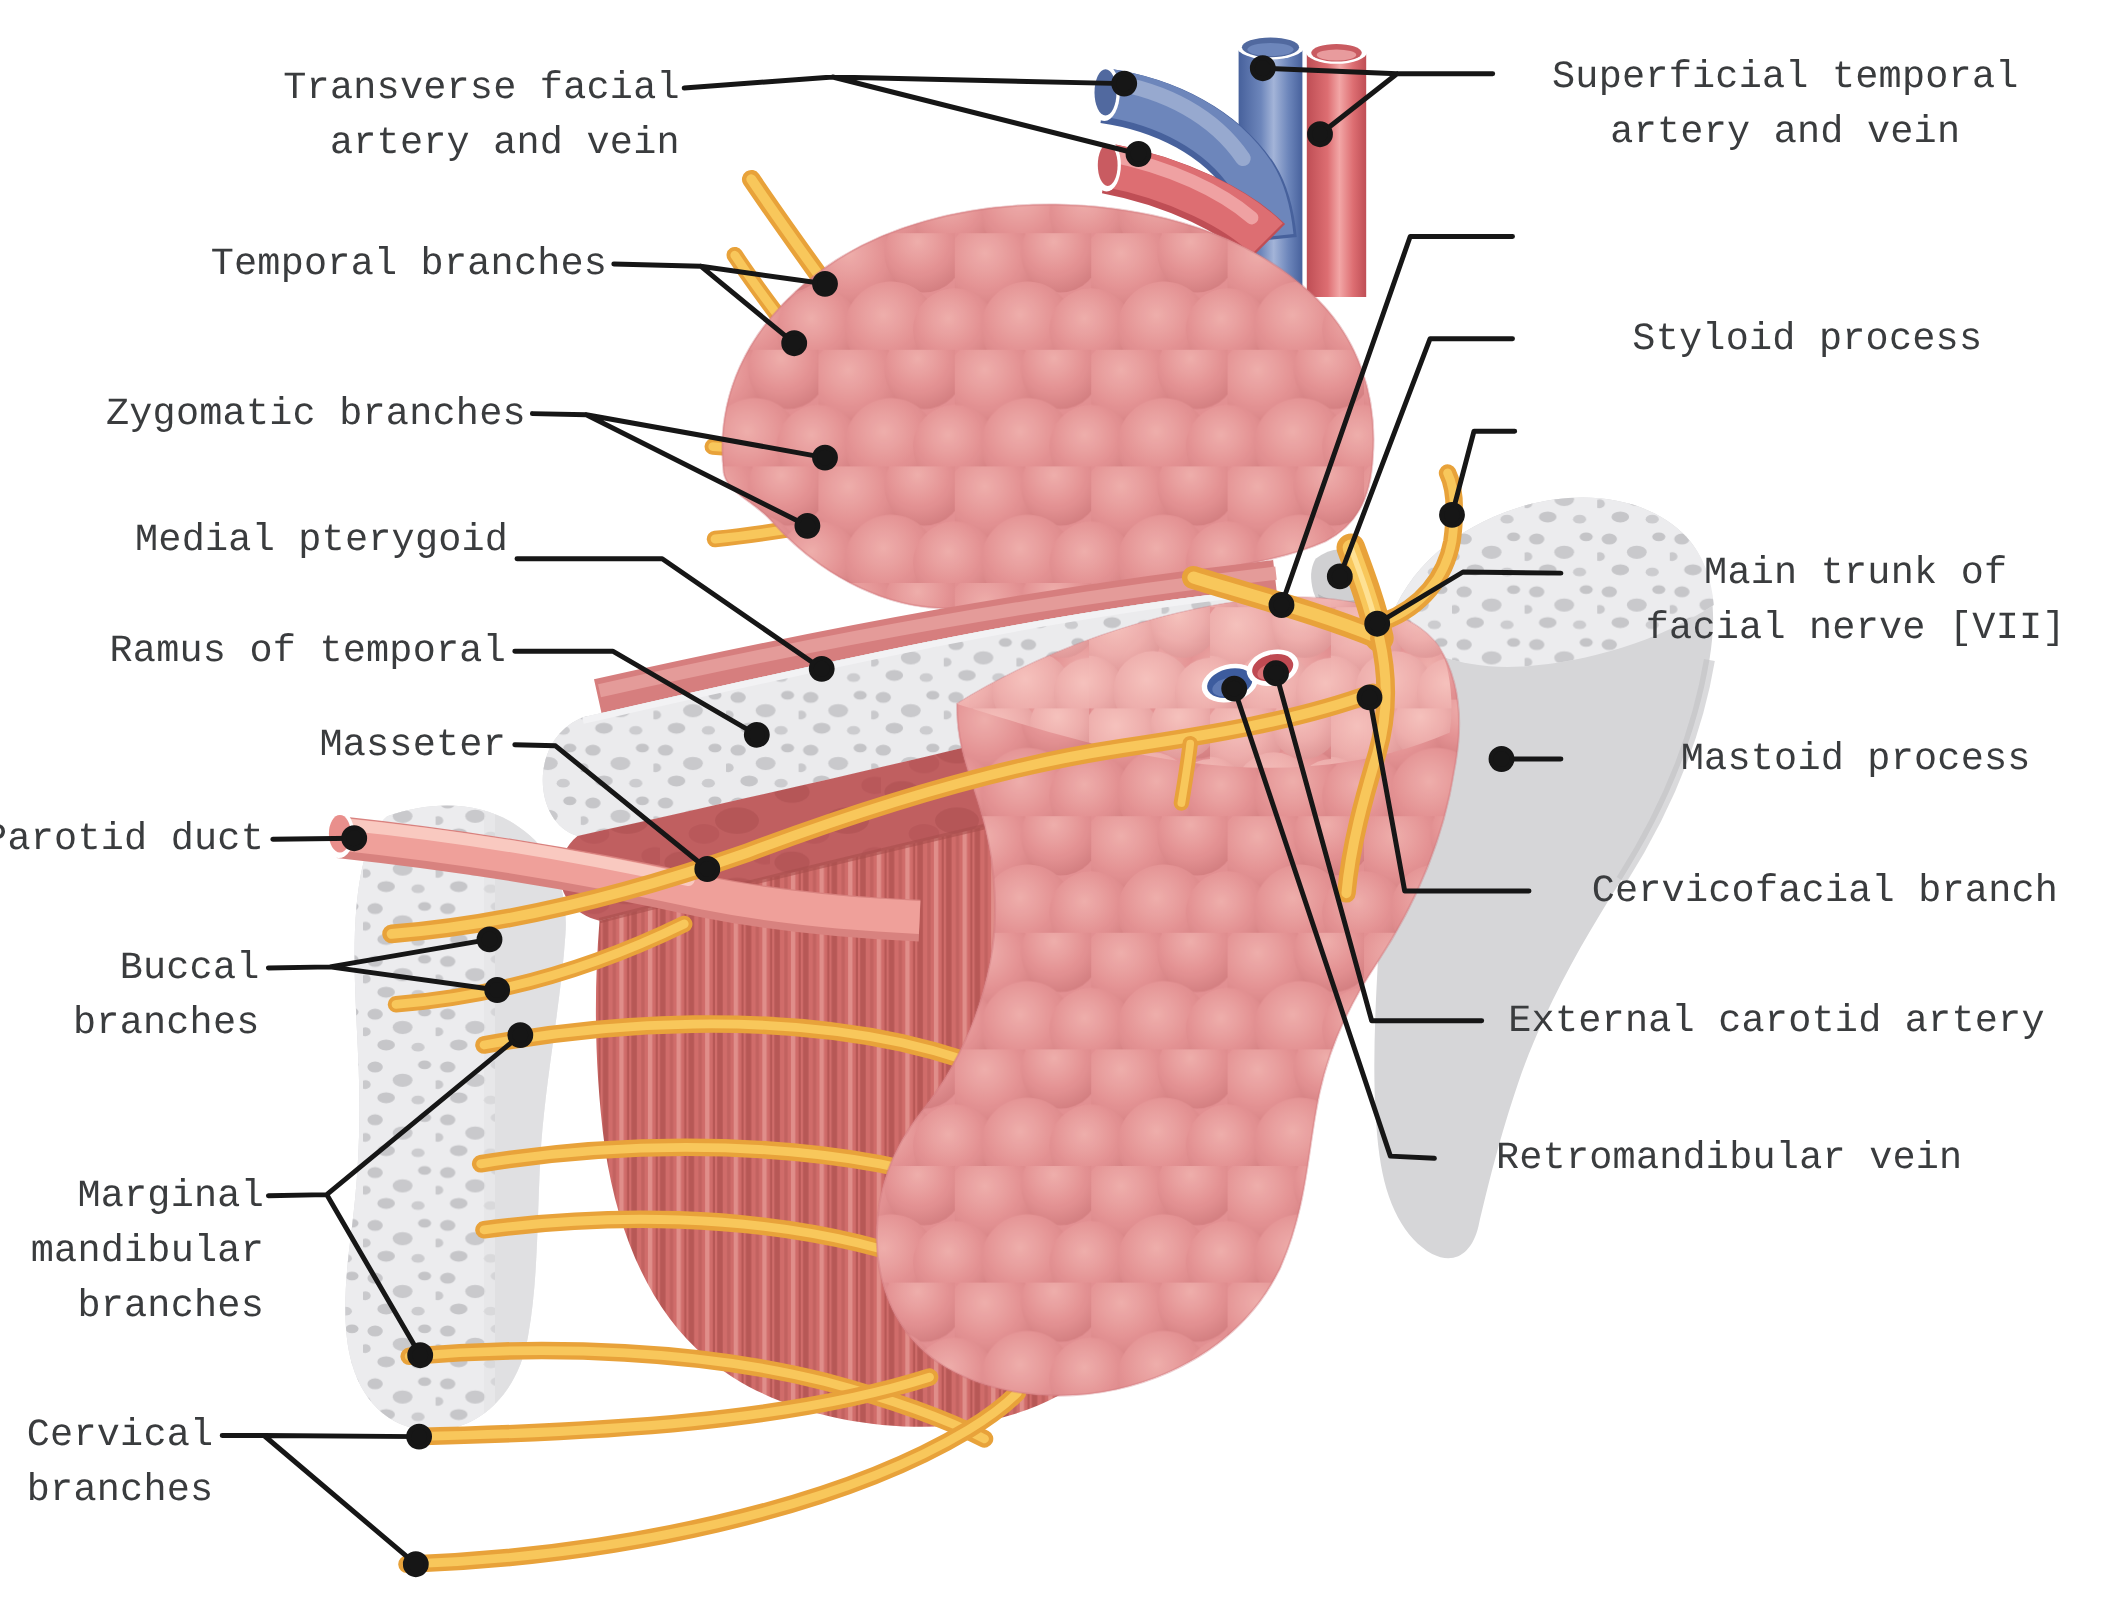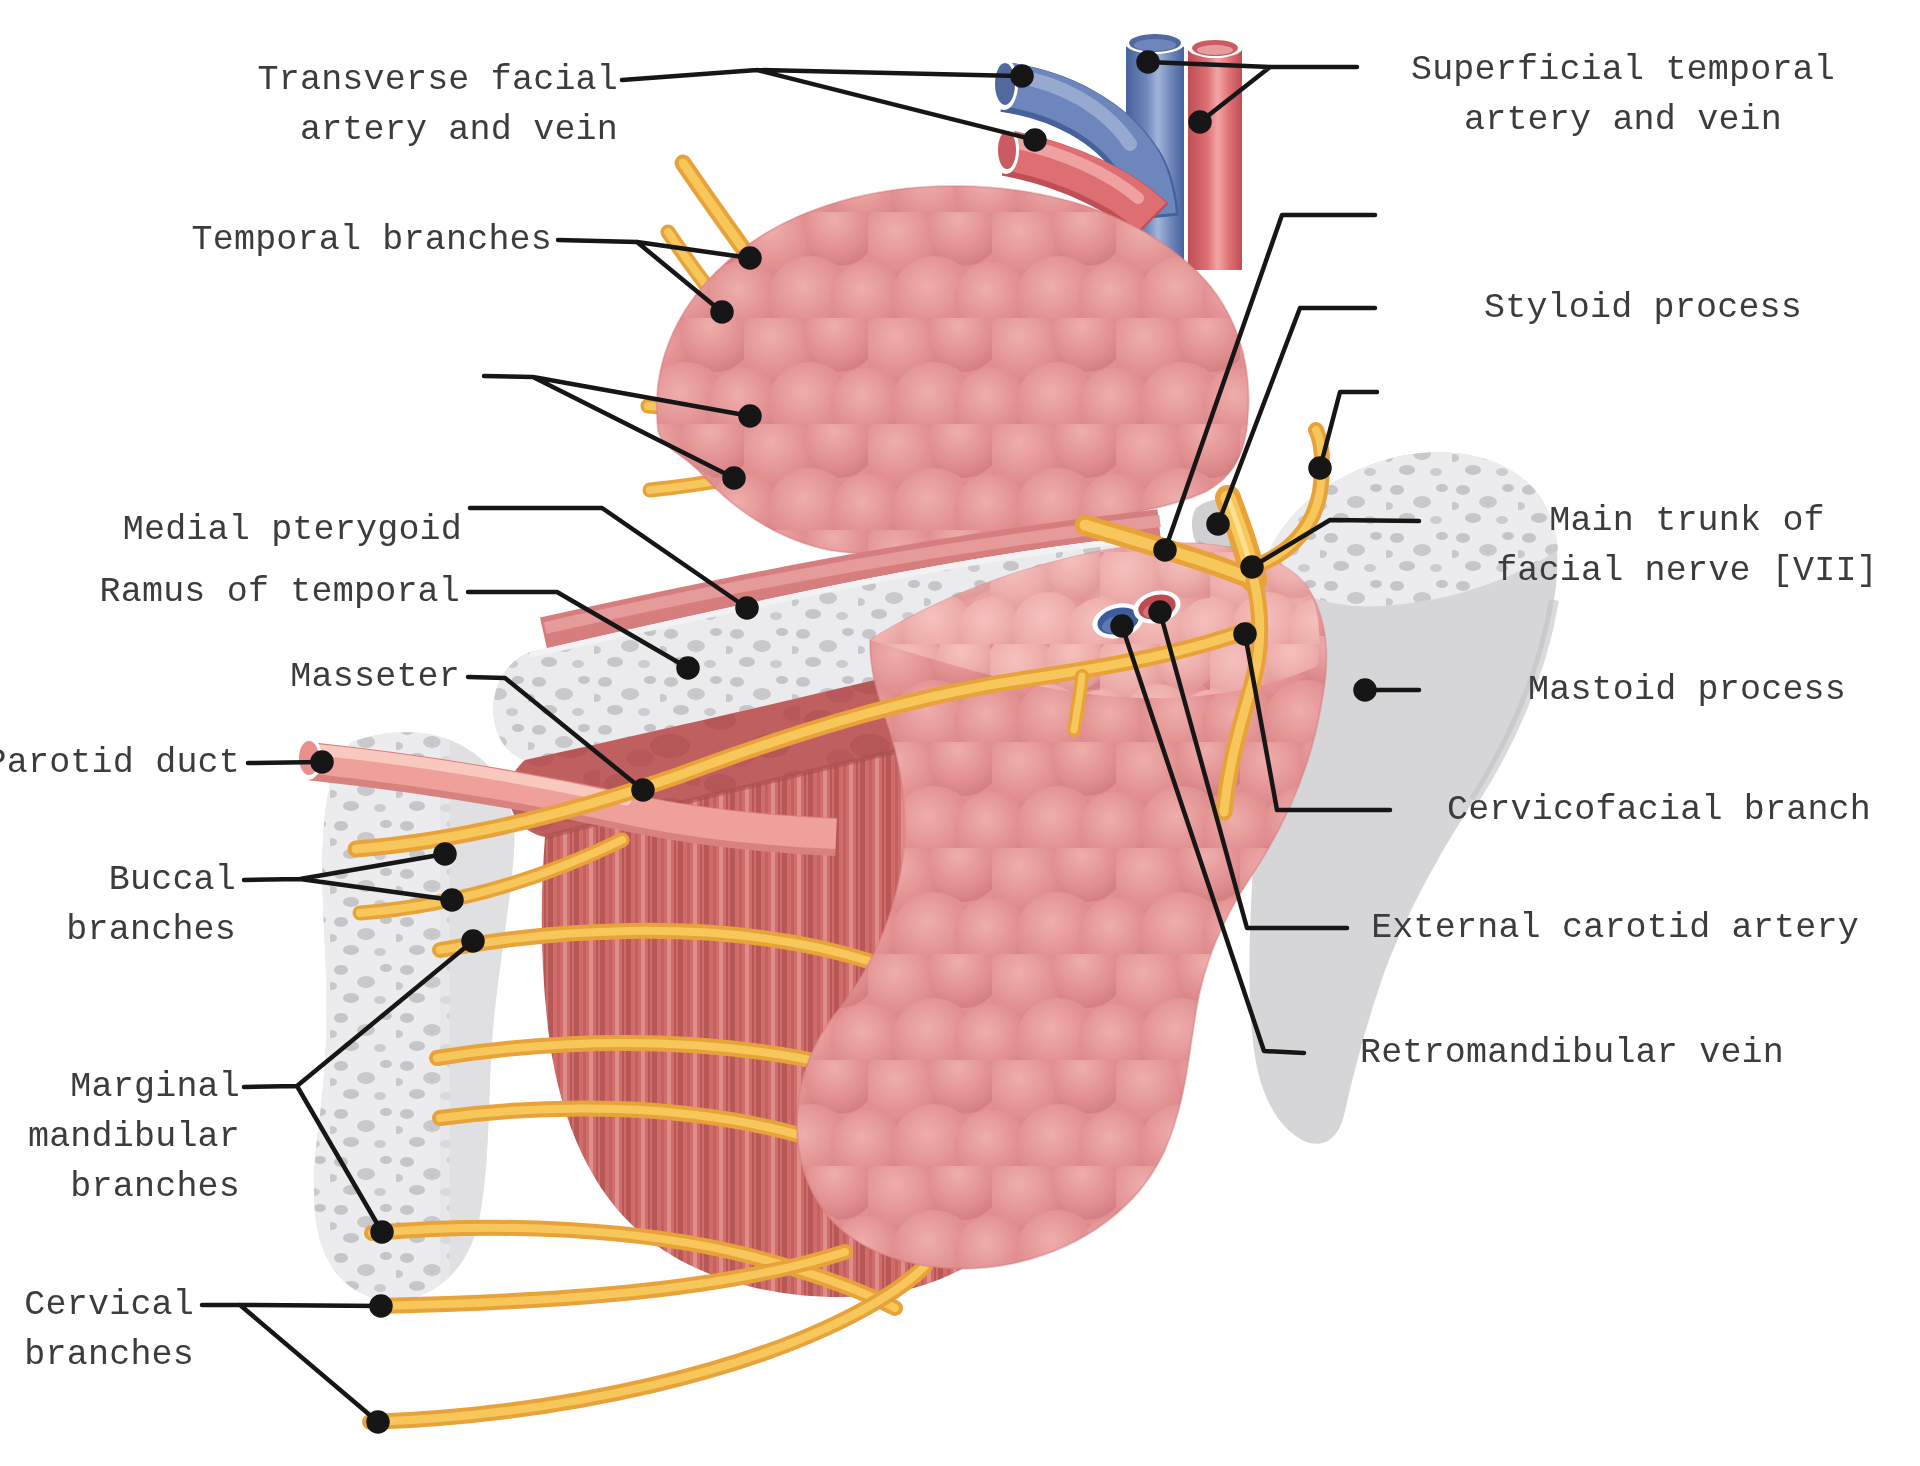--- a/index.html
+++ b/index.html
@@ -343,21 +343,24 @@
   </g>
 </svg>
 
 <div class="lbl left" style="left:158px;top:55px;width:460px">
   <div>Transverse facial</div>
   <div>artery and vein</div>
 </div>
 <div class="lbl left" style="left:92px;top:215px;width:460px">
   <div>Temporal branches</div>
 </div>
-<div class="lbl left" style="left:2px;top:505px;width:460px">
+<div class="lbl left" style="left:18px;top:351px;width:460px">
+  <div>Zygomatic branches</div>
+</div>
+<div class="lbl left" style="left:2px;top:466px;width:460px">
   <div>Medial pterygoid</div>
 </div>
 <div class="lbl left" style="left:0px;top:567px;width:460px">
   <div>Ramus of temporal</div>
 </div>
 <div class="lbl left" style="left:0px;top:652px;width:460px">
   <div>Masseter</div>
 </div>
 <div class="lbl left" style="left:-40px;top:738px;width:280px">
   <div>Parotid duct</div>

